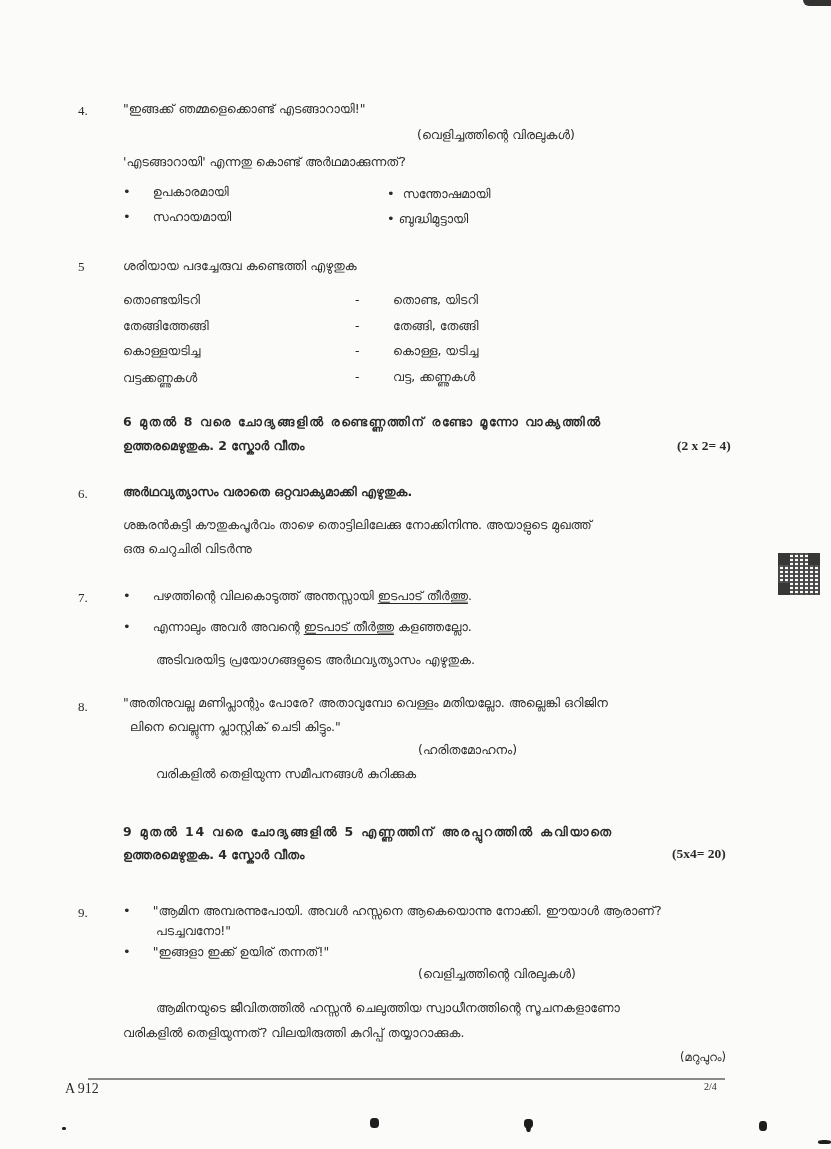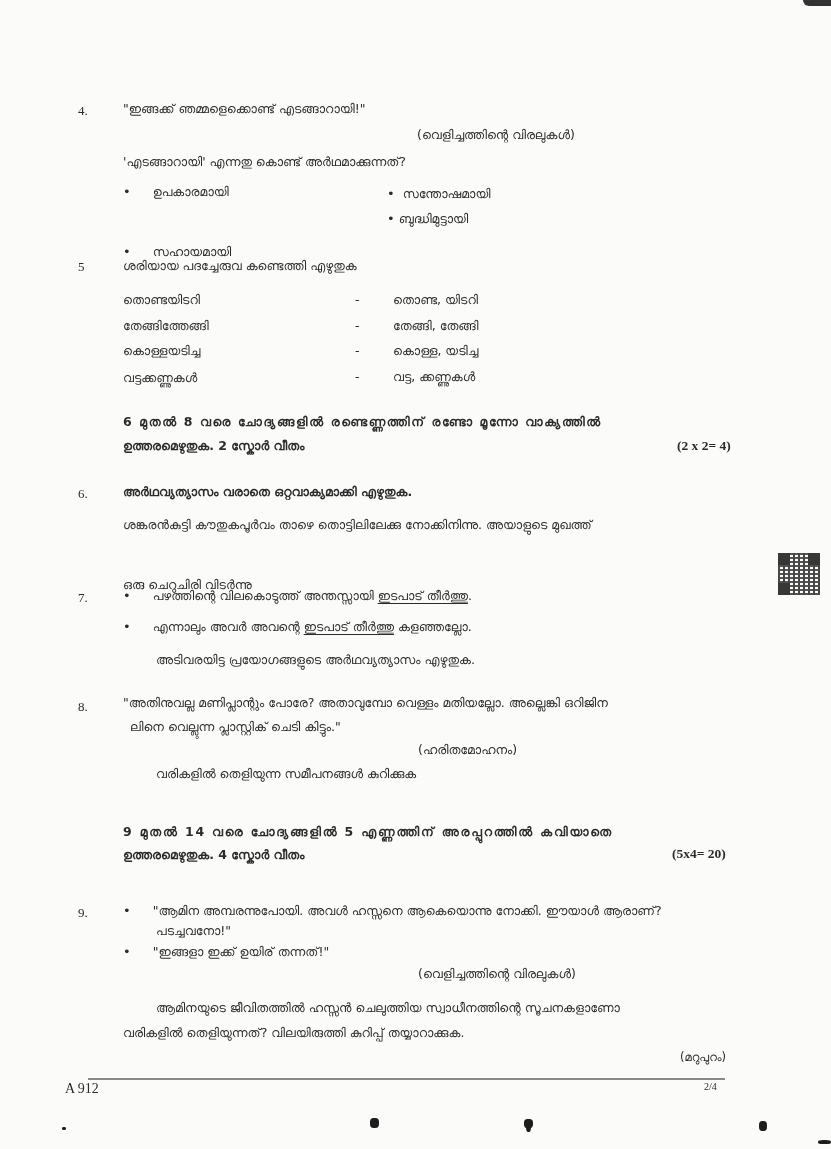--- a/index.html
+++ b/index.html
@@ -45,21 +45,21 @@
   <div class="abs t" style="left:123px;top:154px;">'എടങ്ങാറായി' എന്നതു കൊണ്ട് അർഥമാക്കുന്നത്?</div>
 
   <div class="abs t" style="left:123px;top:184px;">
     <span class="bullet"></span>
     <span style="margin-left:18px">ഉപകാരമായി</span>
   </div>
   <div class="abs t" style="left:387px;top:186px;text-align:center;">
     <span class="bullet"></span>
     <span style="margin-left:4px">സന്തോഷമായി</span>
   </div>
-  <div class="abs t" style="left:123px;top:209px;margin-top:35px;">
+  <div class="abs t" style="left:123px;top:209px;">
     <span class="bullet"></span>
     <span style="margin-left:18px">സഹായമായി</span>
   </div>
   <div class="abs t" style="left:387px;top:211px;">
     <span class="bullet"></span>
     <span style="margin-left:0">ബുദ്ധിമുട്ടായി</span>
   </div>
 
   <div class="abs num" style="left:78px;top:259px;">5</div>
   <div class="abs t" style="left:123px;top:258px;">ശരിയായ പദച്ചേരുവ കണ്ടെത്തി എഴുതുക</div>
@@ -80,21 +80,21 @@
   <div class="abs t" style="left:355px;top:369px;">-</div>
   <div class="abs t" style="left:393px;top:369px;">വട്ട, ക്കണ്ണുകൾ</div>
 
   <div class="abs t bold" style="left:123px;top:414px;letter-spacing:1.6px;">6 മുതൽ 8 വരെ ചോദ്യങ്ങളിൽ രണ്ടെണ്ണത്തിന് രണ്ടോ മൂന്നോ വാക്യത്തിൽ</div>
   <div class="abs t bold" style="left:123px;top:438px;">ഉത്തരമെഴുതുക. 2 സ്കോർ വീതം</div>
   <div class="abs serif bold" style="left:677px;top:438px;font-size:13.5px;">(2 x 2= 4)</div>
 
   <div class="abs num" style="left:78px;top:486px;">6.</div>
   <div class="abs t bold" style="left:123px;top:484px;">അർഥവ്യത്യാസം വരാതെ ഒറ്റവാക്യമാക്കി എഴുതുക.</div>
   <div class="abs t" style="left:123px;top:517px;">ശങ്കരൻകുട്ടി കൗതുകപൂർവം താഴെ തൊട്ടിലിലേക്കു നോക്കിനിന്നു. അയാളുടെ മുഖത്ത്</div>
-  <div class="abs t" style="left:123px;top:541px;margin-top:36px;">ഒരു ചെറുചിരി വിടർന്നു</div>
+  <div class="abs t" style="left:123px;top:541px;">ഒരു ചെറുചിരി വിടർന്നു</div>
 
   <div class="qr"></div>
 
   <div class="abs num" style="left:78px;top:590px;">7.</div>
   <div class="abs t" style="left:123px;top:588px;">
     <span class="bullet"></span>
     <span style="margin-left:18px">പഴത്തിന്റെ വിലകൊടുത്ത് അന്തസ്സായി </span><u>ഇടപാട് തീർത്തു</u><span>.</span>
   </div>
   <div class="abs t" style="left:123px;top:619px;">
     <span class="bullet"></span>

